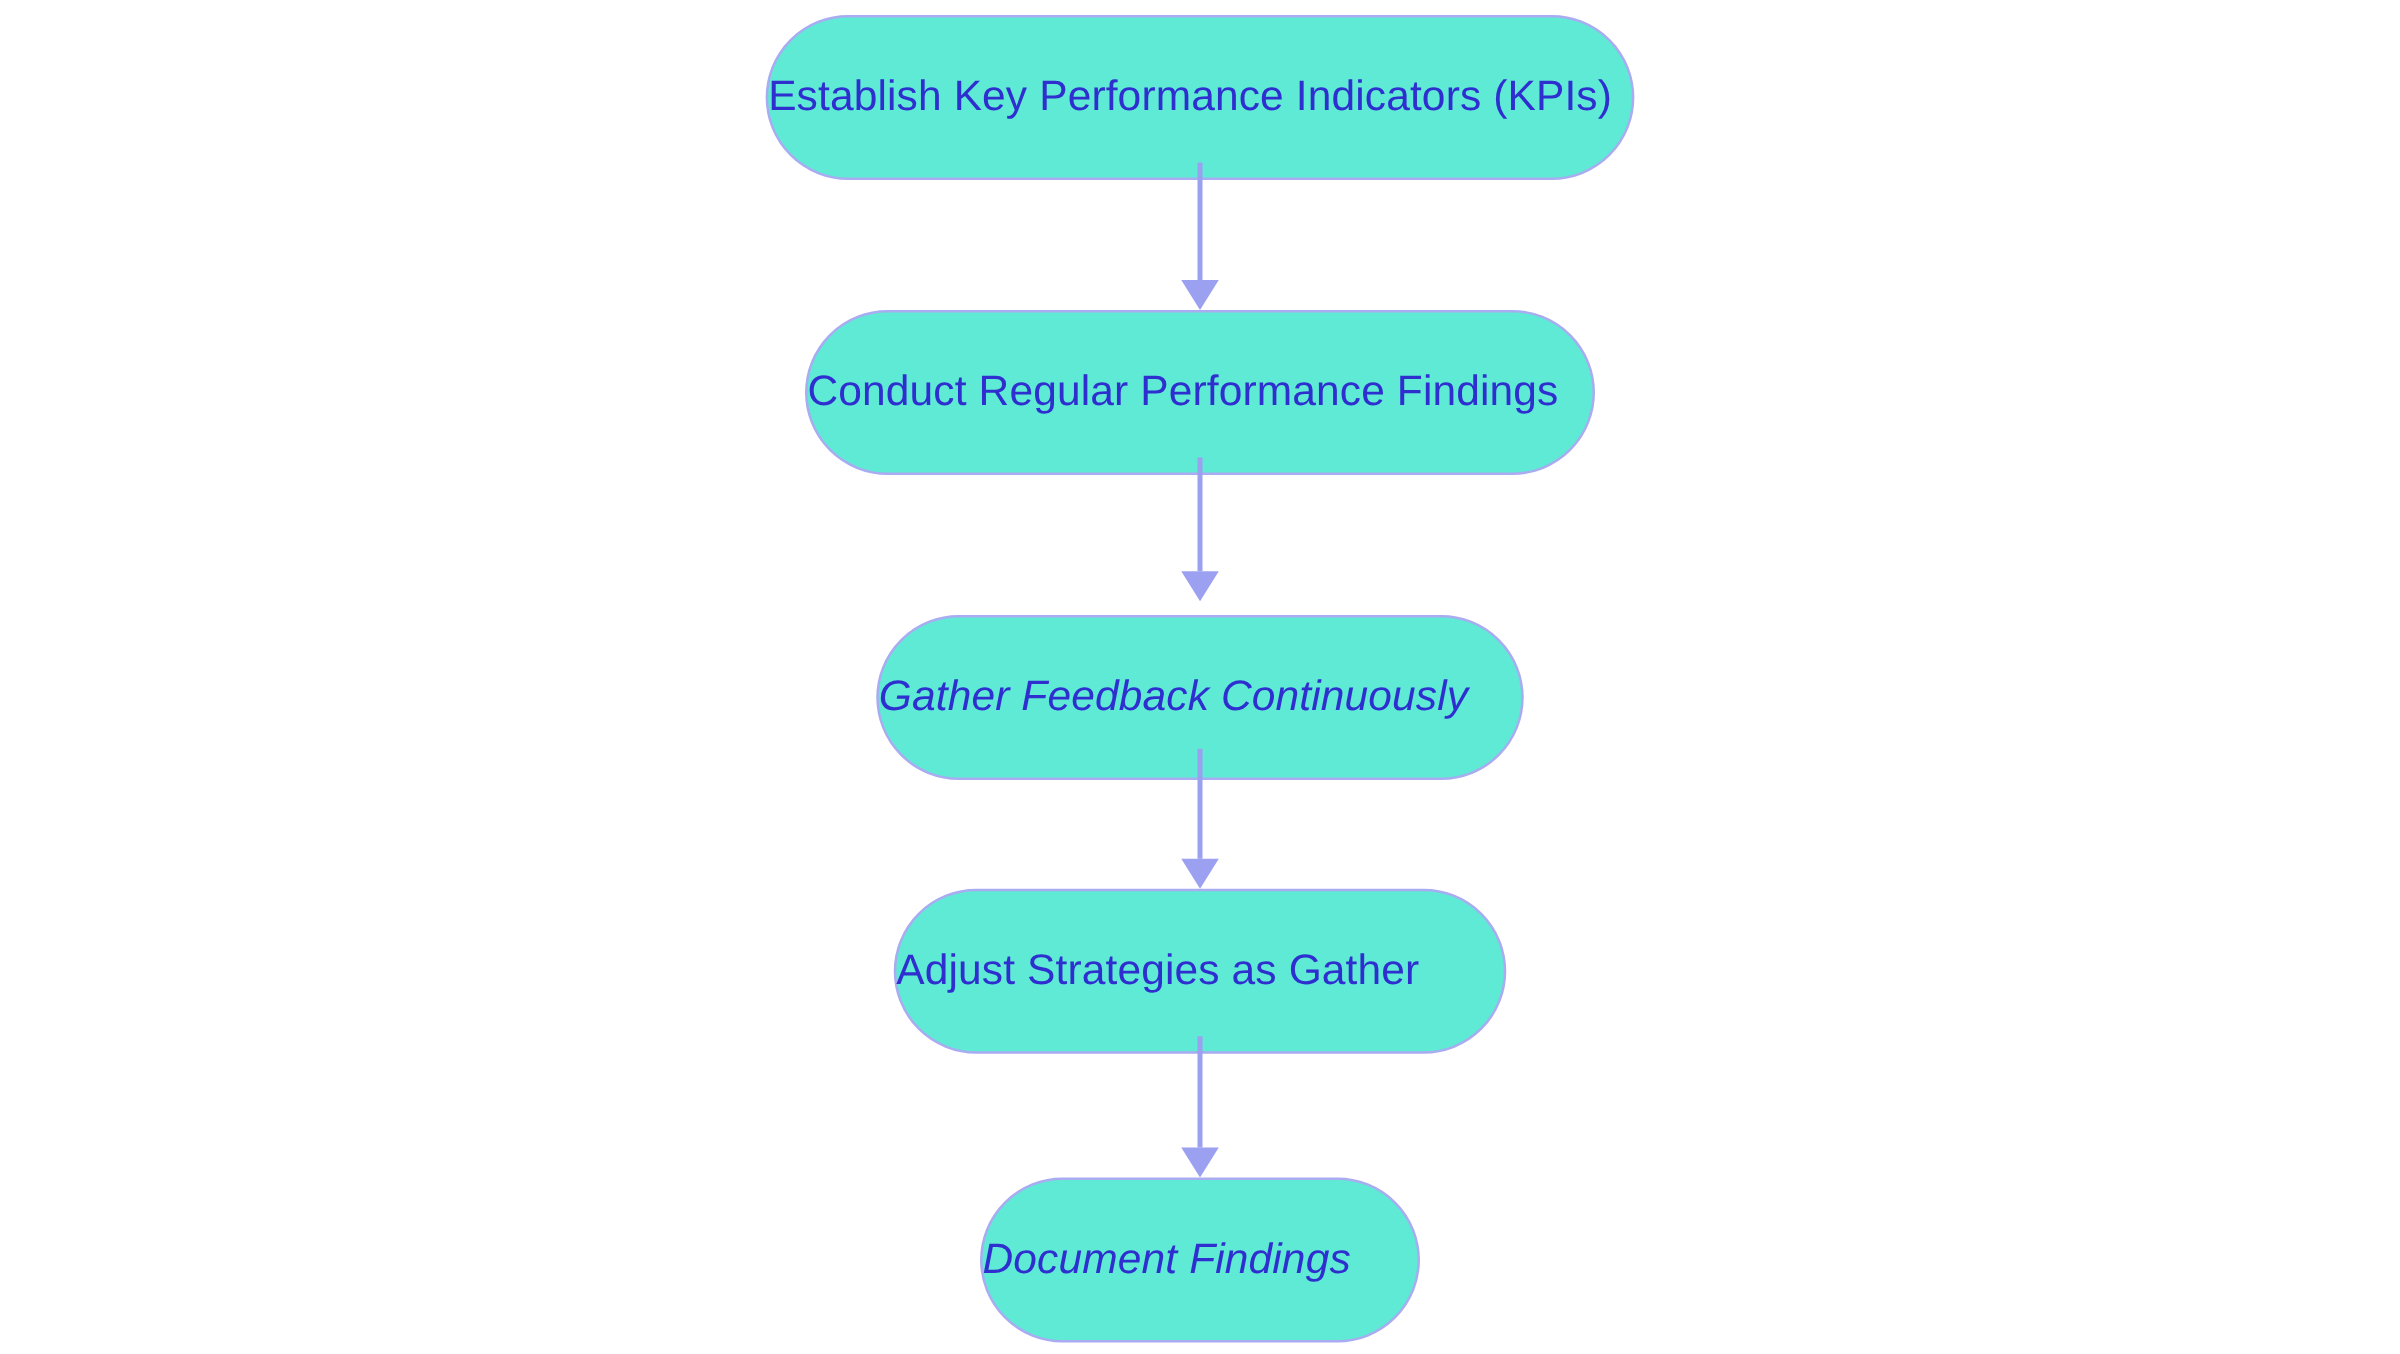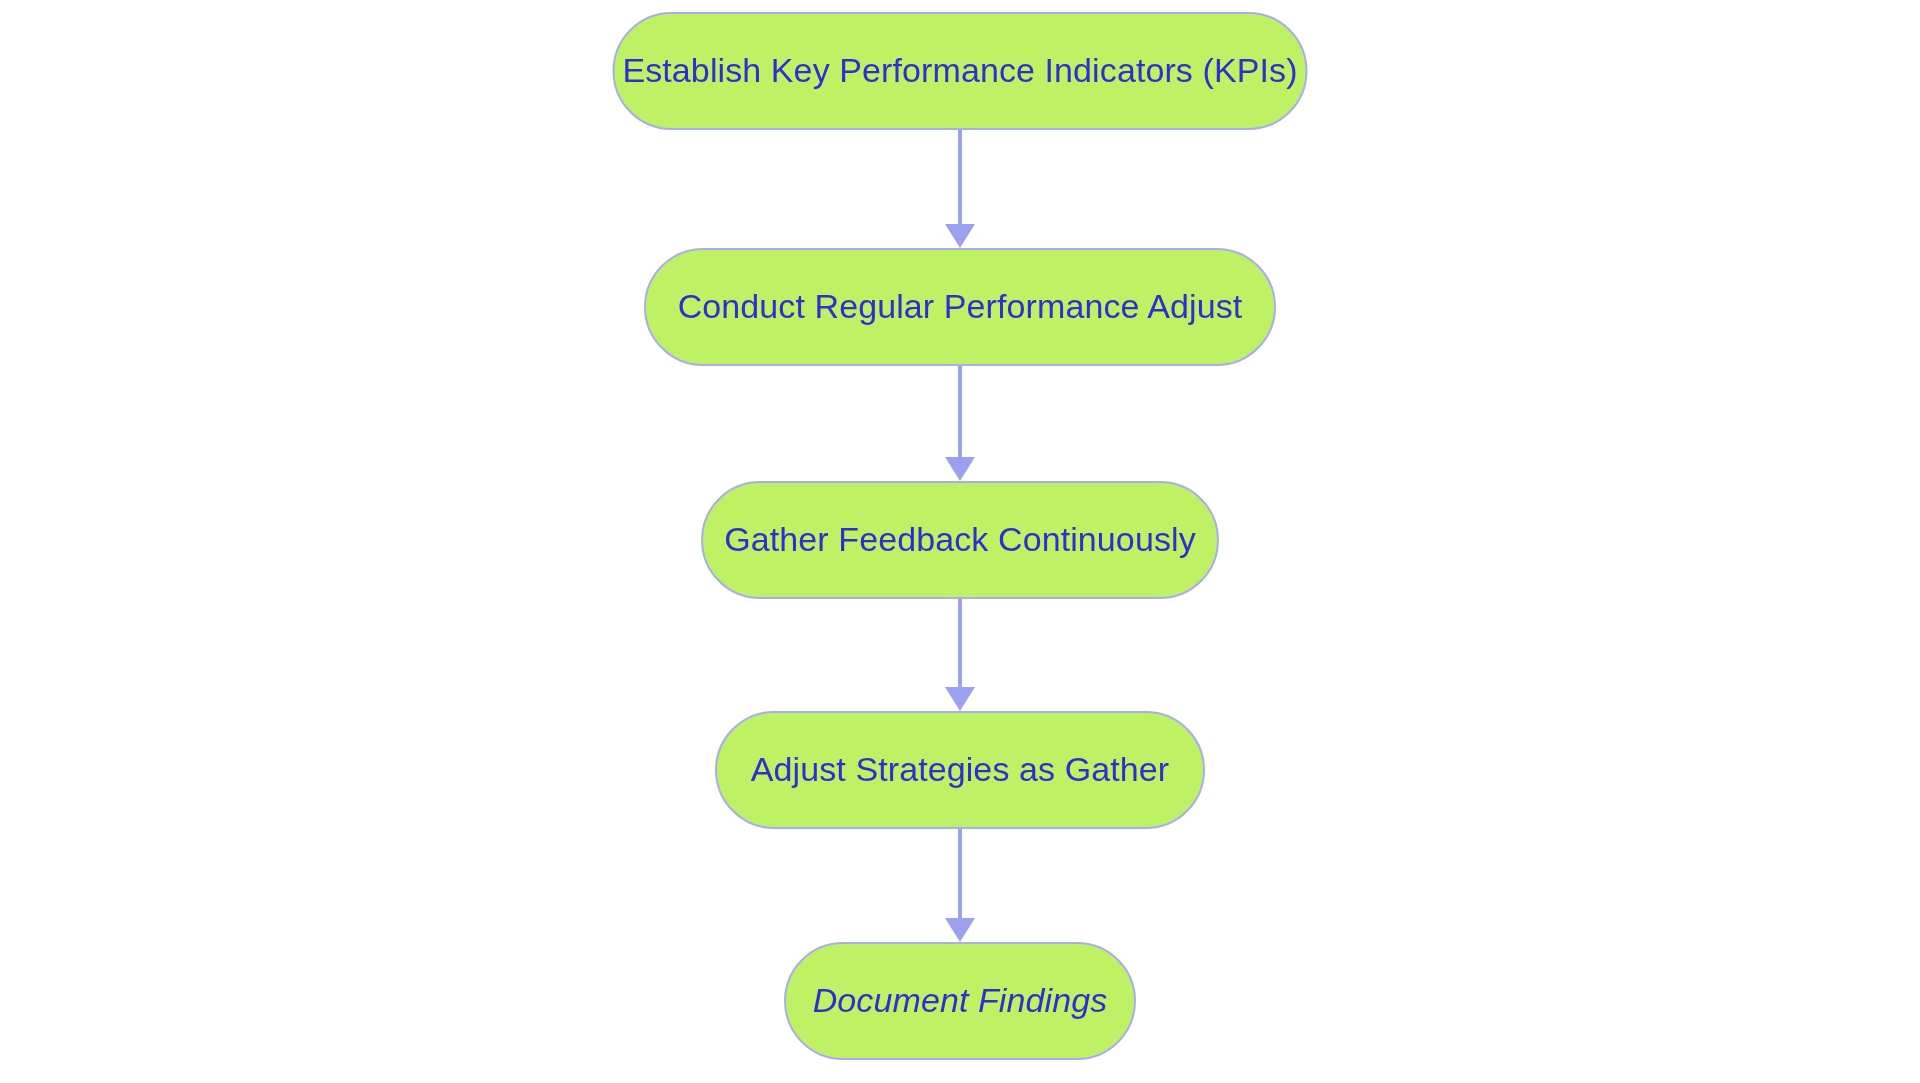--- a/index.html
+++ b/index.html
@@ -20,25 +20,24 @@
     width: 1920px;
     height: 1083px;
     background: #ffffff;
   }
 
   .flow-node {
     position: absolute;
     box-sizing: border-box;
     display: flex;
     align-items: center;
-    justify-content: center;
-    background: #bef264;
+    background: #5eead4;
     border: 2px solid #a9acf1;
     border-radius: 999px;
-    height: 118px;
+    height: 132px;
     transform: translateX(-50%);
     left: 960px;
   }
 
   .flow-node-label {
     color: #2f2fd0;
     font-size: 34px;
     font-weight: 400;
     letter-spacing: 0.1px;
     line-height: 1.15;
@@ -83,29 +82,29 @@
   <div class="flow-node" style="top:12px; width:695px;">
     <span class="flow-node-label">Establish Key Performance Indicators (KPIs)</span>
   </div>
 
   <div class="flow-connector" style="top:130px; height:118px;">
     <div class="flow-connector-line" style="height:94px;"></div>
     <div class="flow-connector-head"></div>
   </div>
 
   <div class="flow-node" style="top:248px; width:632px;">
-    <span class="flow-node-label">Conduct Regular Performance Adjust</span>
+    <span class="flow-node-label">Conduct Regular Performance Findings</span>
   </div>
 
   <div class="flow-connector" style="top:366px; height:115px;">
     <div class="flow-connector-line" style="height:91px;"></div>
     <div class="flow-connector-head"></div>
   </div>
 
-  <div class="flow-node" style="top:481px; width:518px;">
+  <div class="flow-node" style="top:492px; width:518px;font-style:italic;">
     <span class="flow-node-label">Gather Feedback Continuously</span>
   </div>
 
   <div class="flow-connector" style="top:599px; height:112px;">
     <div class="flow-connector-line" style="height:88px;"></div>
     <div class="flow-connector-head"></div>
   </div>
 
   <div class="flow-node" style="top:711px; width:490px;">
     <span class="flow-node-label">Adjust Strategies as Gather</span>

